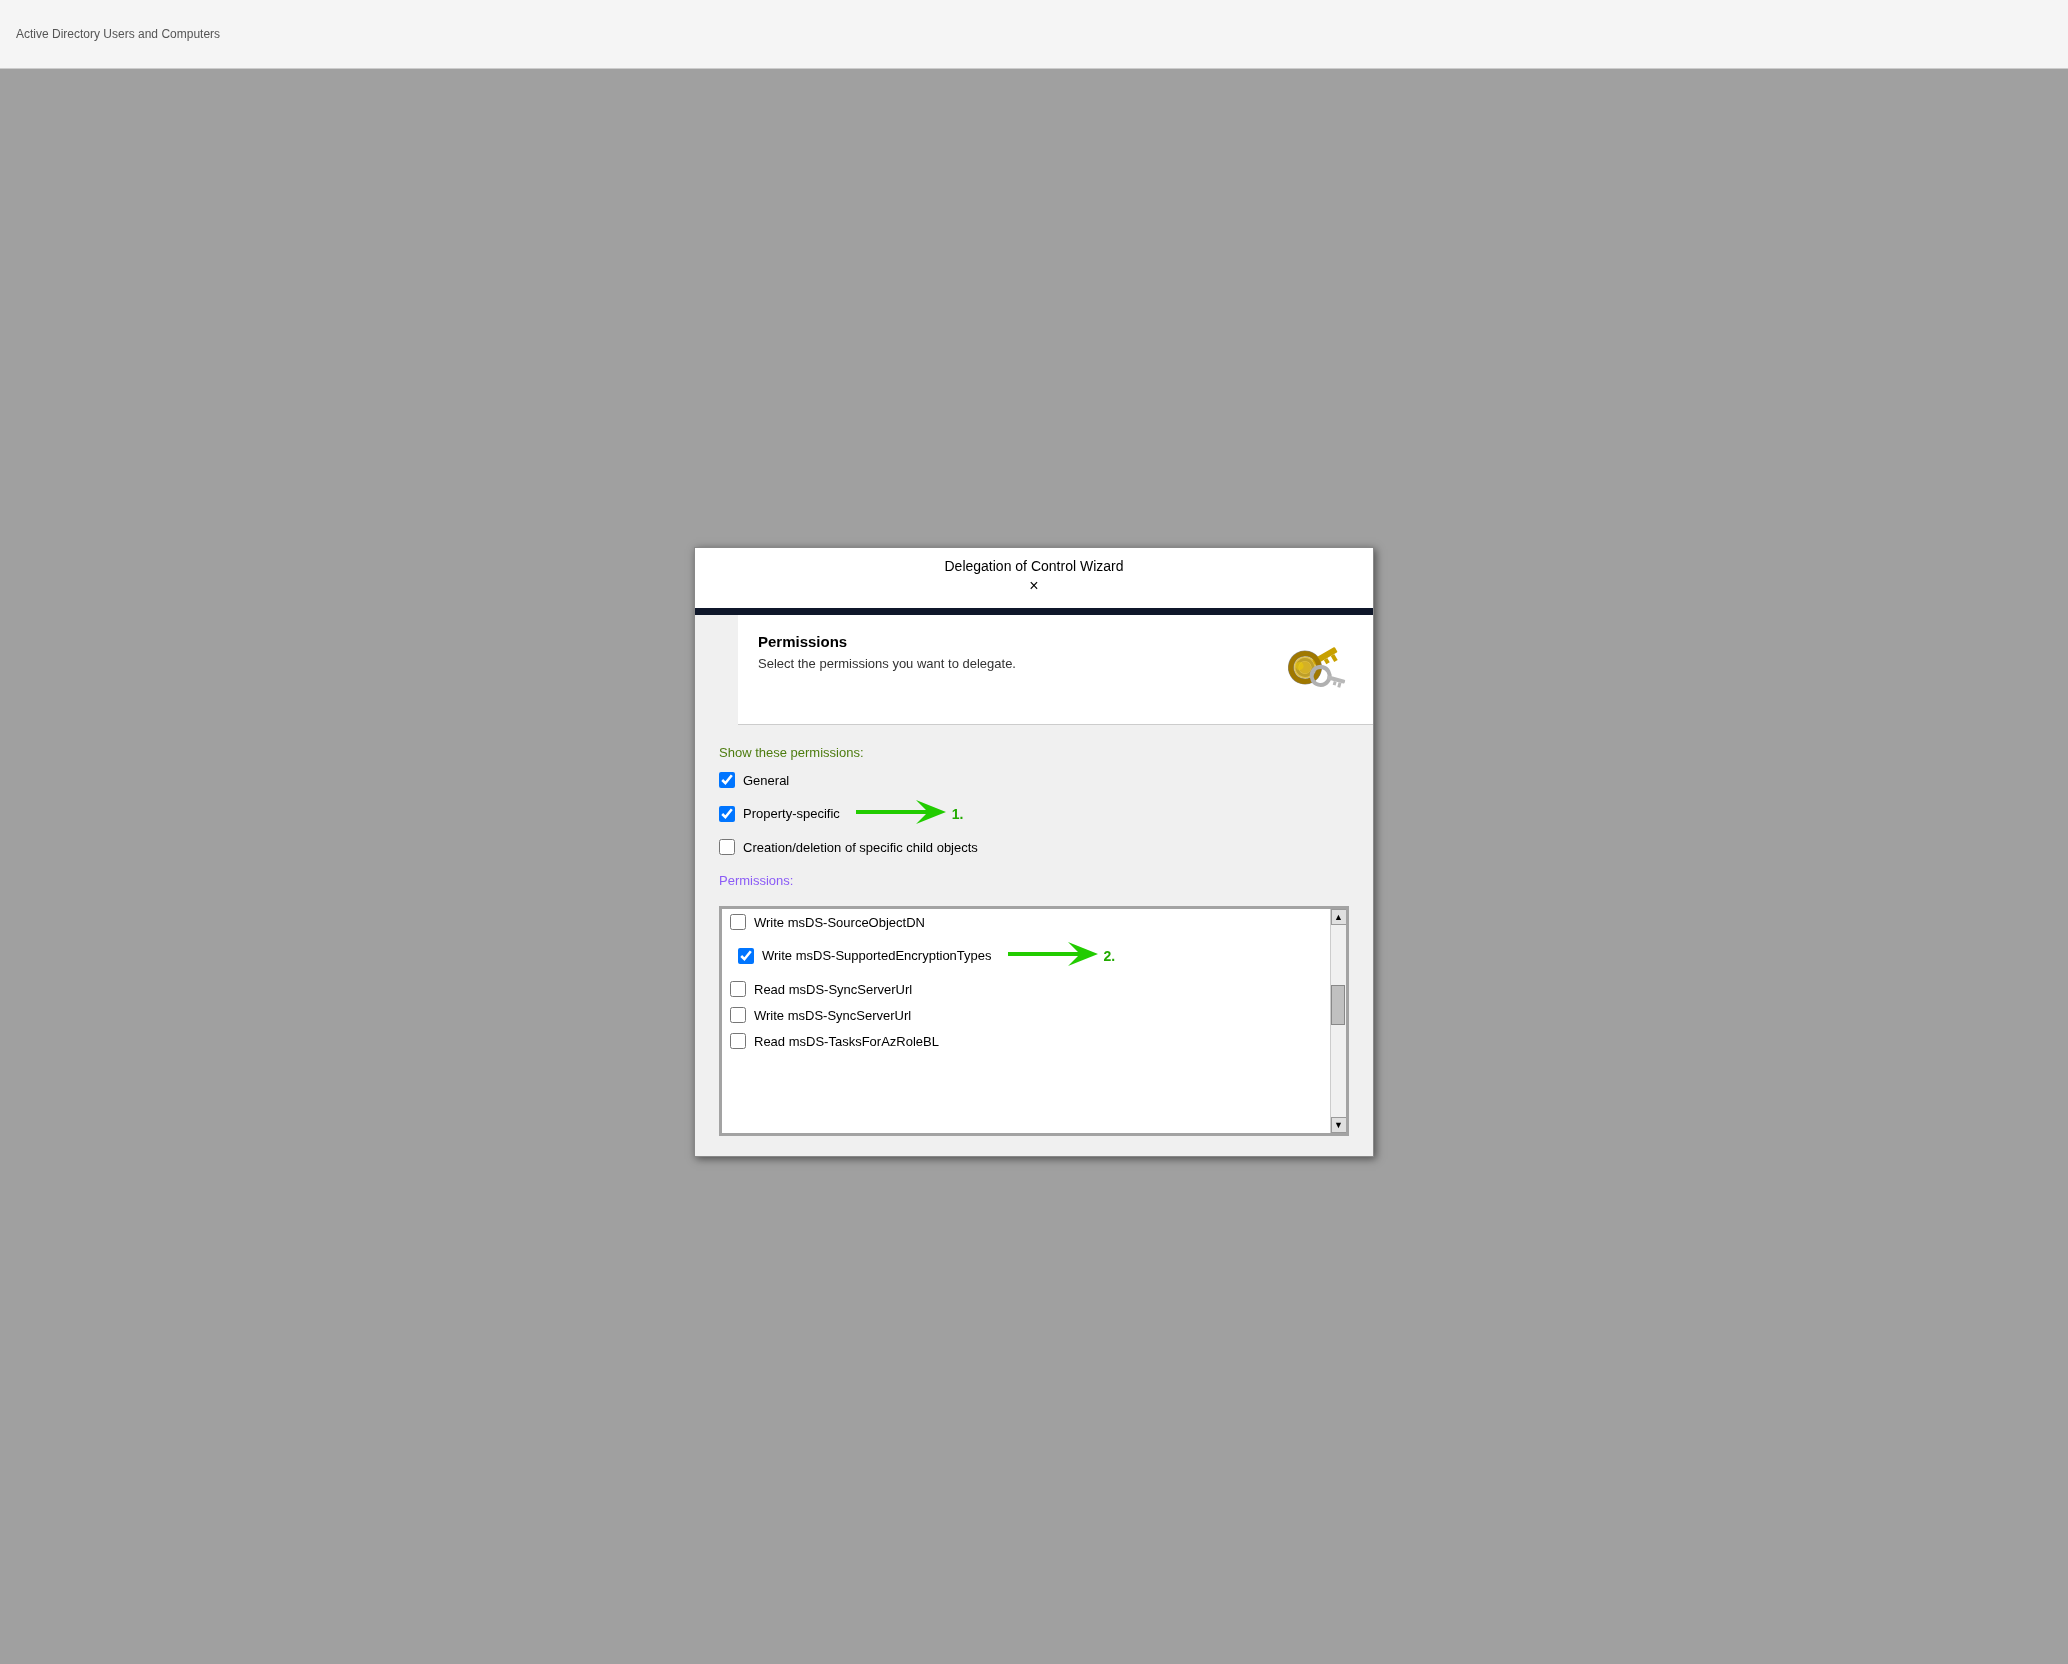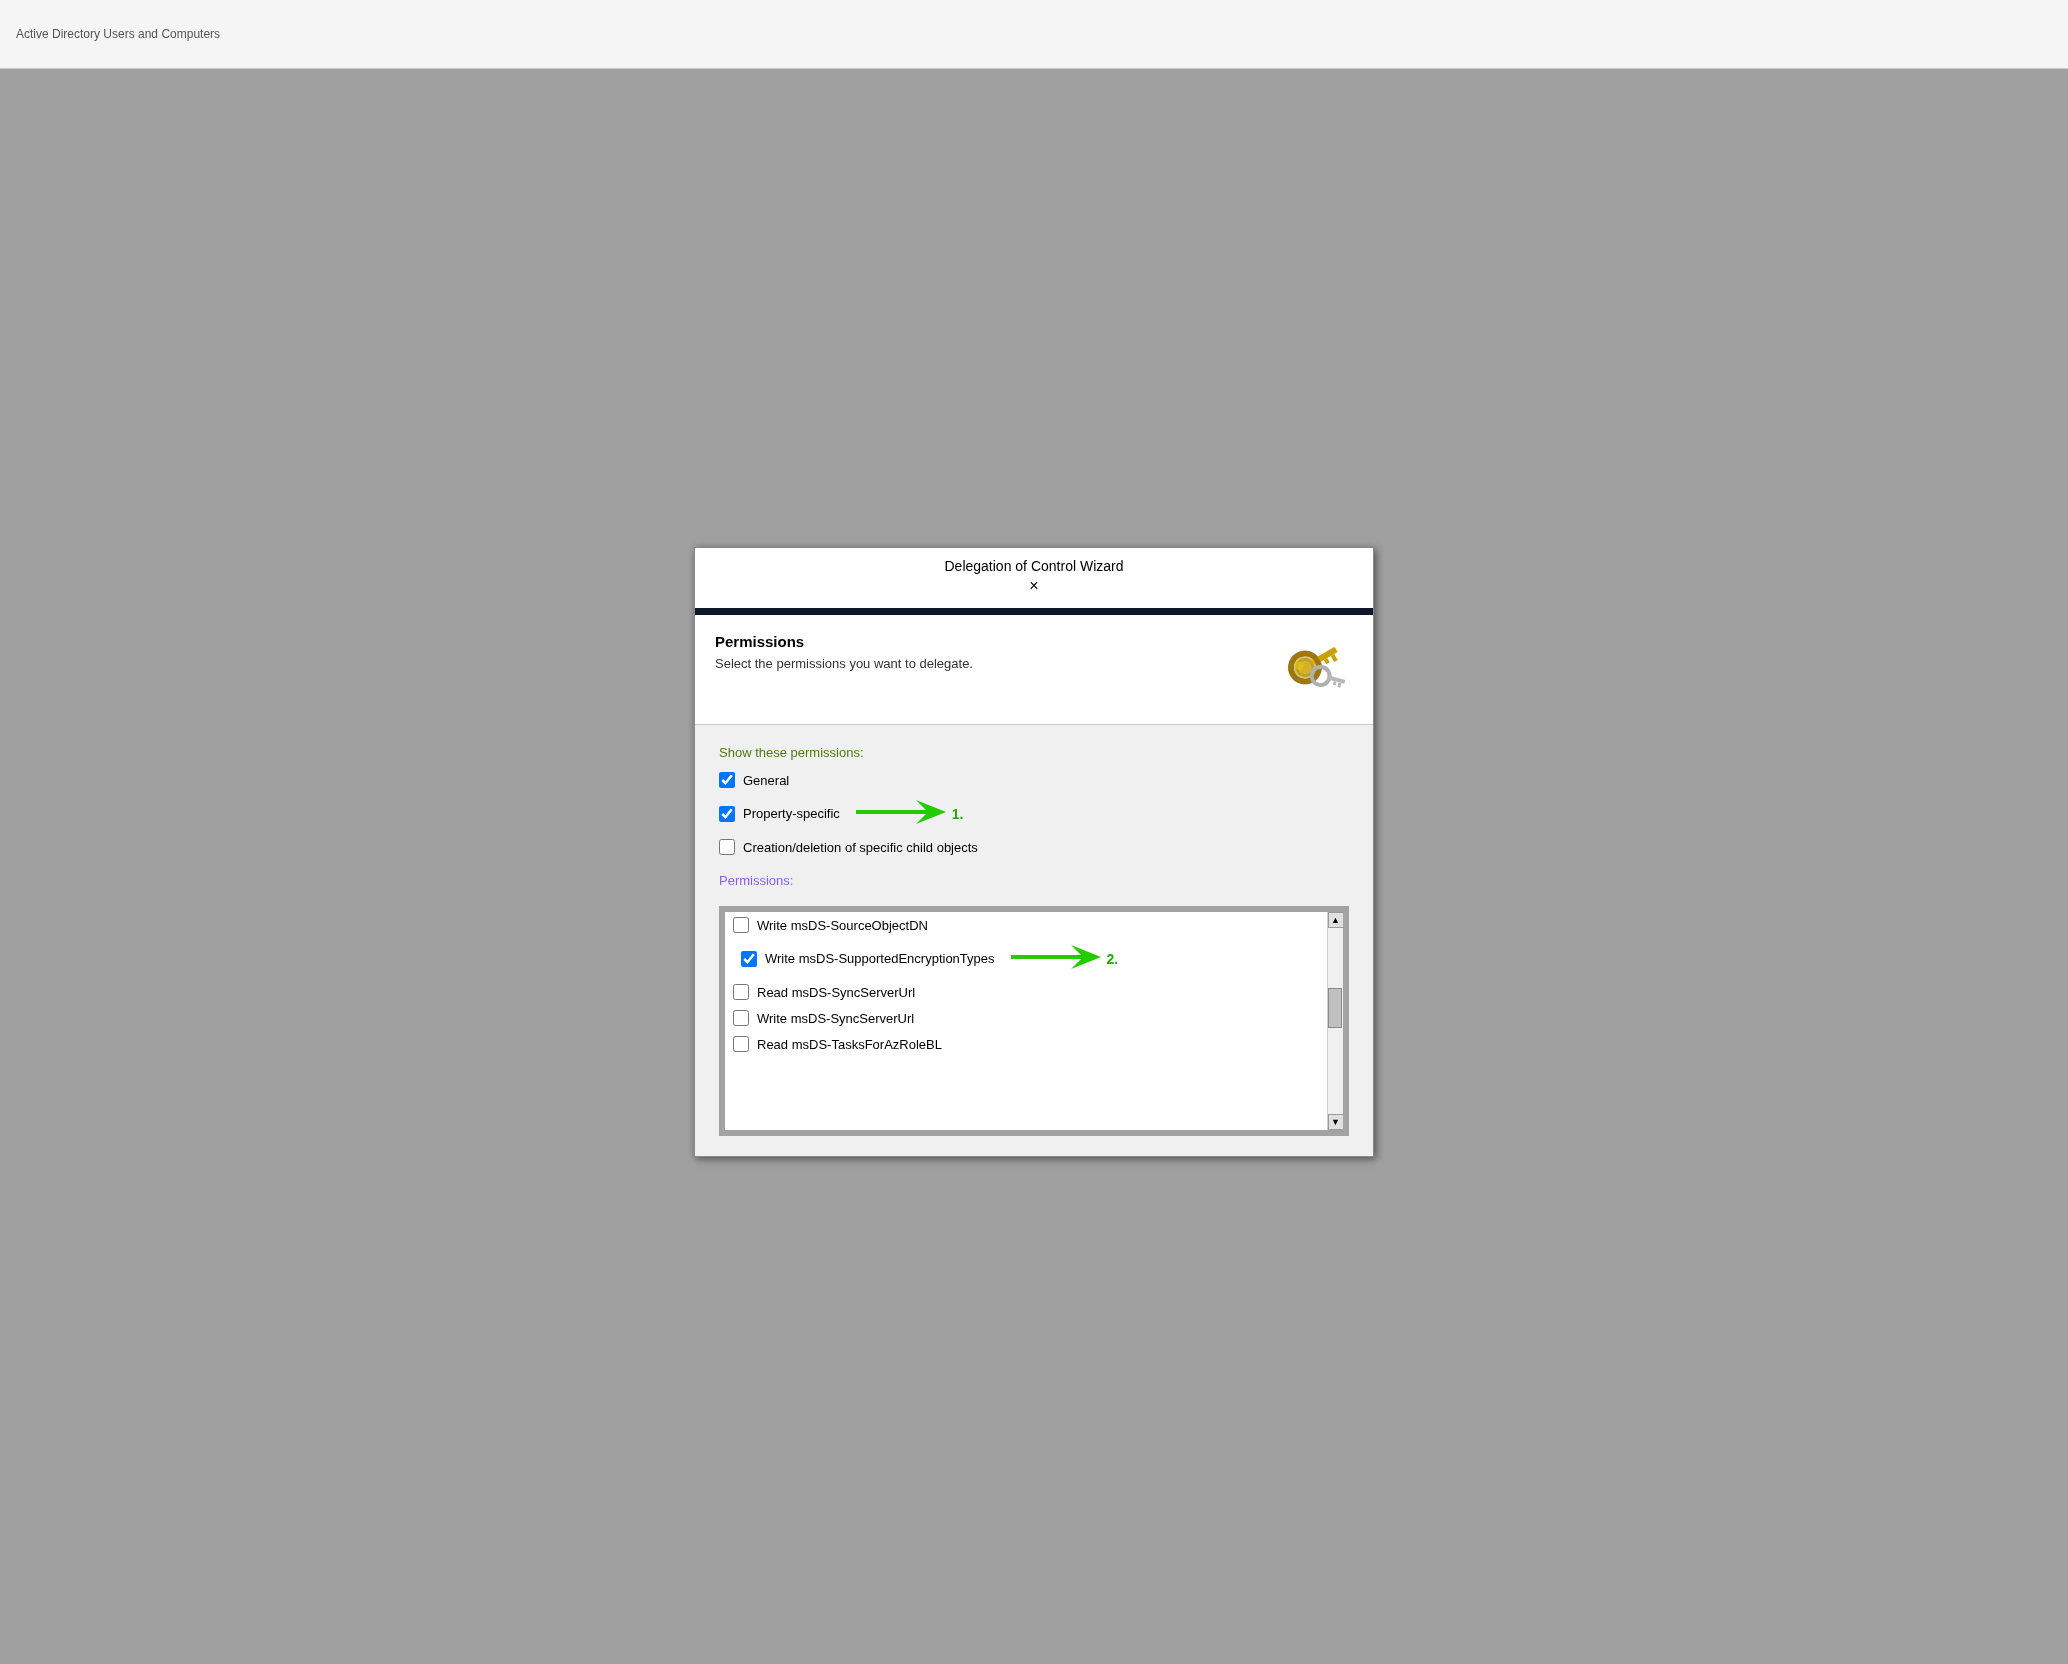--- a/index.html
+++ b/index.html
@@ -54,20 +54,21 @@
     }
 
     
     .header-section {
       background: #fff;
       padding: 18px 20px 18px 20px;
       display: flex;
       justify-content: space-between;
       align-items: flex-start;
       border-bottom: 1px solid #ccc;
+      margin-left: 43px;
     }
 
     .header-text-area {
       flex: 1;
     }
 
     .header-title {
       font-size: 15px;
       font-weight: bold;
       color: #000;
@@ -116,21 +117,21 @@
     }
 
     
     .permissions-section-label {
       font-size: 13px;
       color: #8b5cf6;
       margin-bottom: 18px;
     }
 
     .permissions-list-container {
-      border: 6px solid #a3a3a3;
+      border: 3px solid #a3a3a3;
       background: #fff;
       height: 230px;
       overflow: hidden;
       position: relative;
       display: flex;
     }
 
     .permissions-list {
       flex: 1;
       overflow-y: auto;

